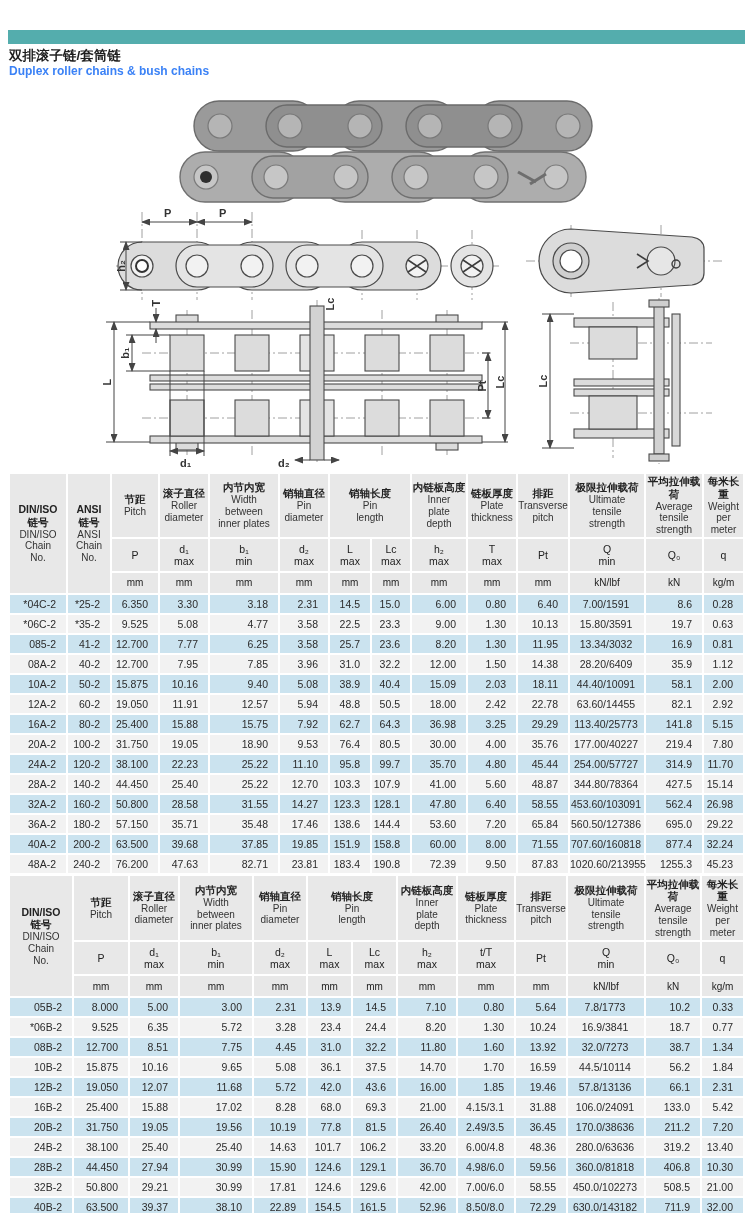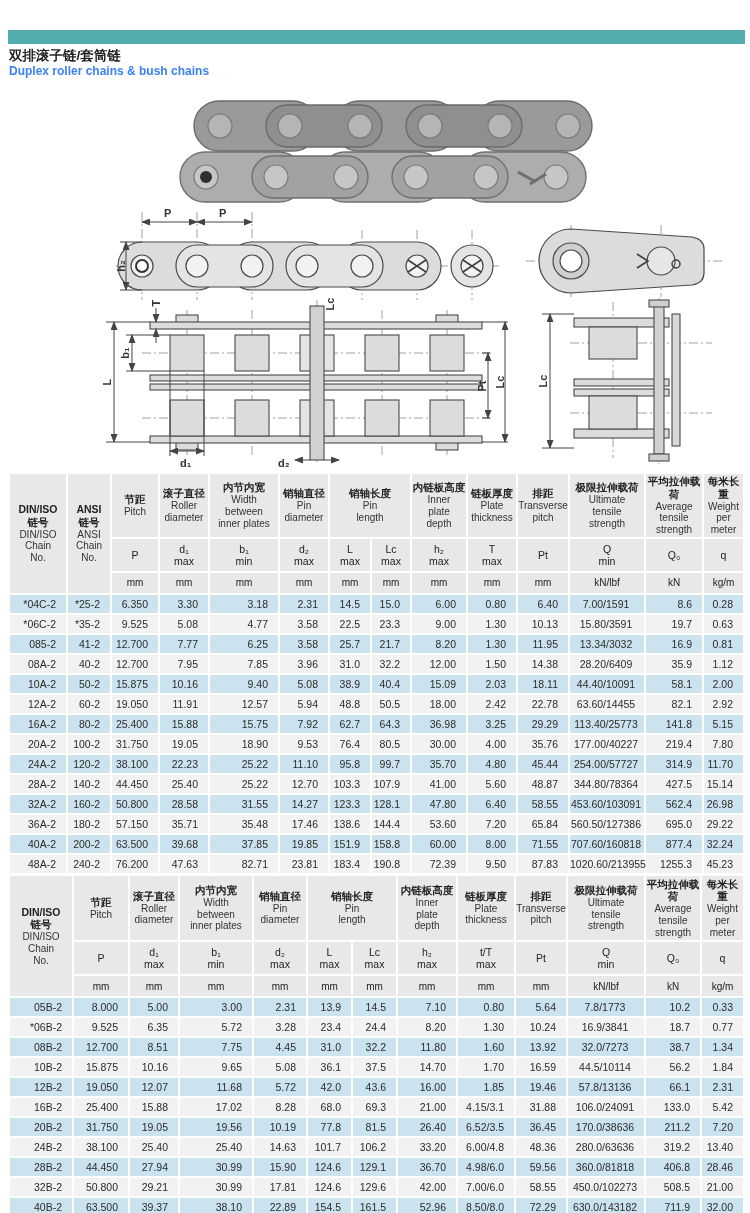--- a/index.html
+++ b/index.html
@@ -475,21 +475,21 @@
           <td>0.63</td>
         </tr>
         <tr>
           <td>085-2</td>
           <td>41-2</td>
           <td>12.700</td>
           <td>7.77</td>
           <td>6.25</td>
           <td>3.58</td>
           <td>25.7</td>
-          <td>21.7</td>
+          <td>23.6</td>
           <td>8.20</td>
           <td>1.30</td>
           <td>11.95</td>
           <td>13.34/3032</td>
           <td>16.9</td>
           <td>0.81</td>
         </tr>
         <tr>
           <td>08A-2</td>
           <td>40-2</td>
@@ -932,21 +932,21 @@
         </tr>
         <tr>
           <td>20B-2</td>
           <td>31.750</td>
           <td>19.05</td>
           <td>19.56</td>
           <td>10.19</td>
           <td>77.8</td>
           <td>81.5</td>
           <td>26.40</td>
-          <td>6.52/3.5</td>
+          <td>2.49/3.5</td>
           <td>36.45</td>
           <td>170.0/38636</td>
           <td>211.2</td>
           <td>7.20</td>
         </tr>
         <tr>
           <td>24B-2</td>
           <td>38.100</td>
           <td>25.40</td>
           <td>25.40</td>
@@ -966,21 +966,21 @@
           <td>27.94</td>
           <td>30.99</td>
           <td>15.90</td>
           <td>124.6</td>
           <td>129.1</td>
           <td>36.70</td>
           <td>4.98/6.0</td>
           <td>59.56</td>
           <td>360.0/81818</td>
           <td>406.8</td>
-          <td>28.46</td>
+          <td>10.30</td>
         </tr>
         <tr>
           <td>32B-2</td>
           <td>50.800</td>
           <td>29.21</td>
           <td>30.99</td>
           <td>17.81</td>
           <td>124.6</td>
           <td>129.6</td>
           <td>42.00</td>

